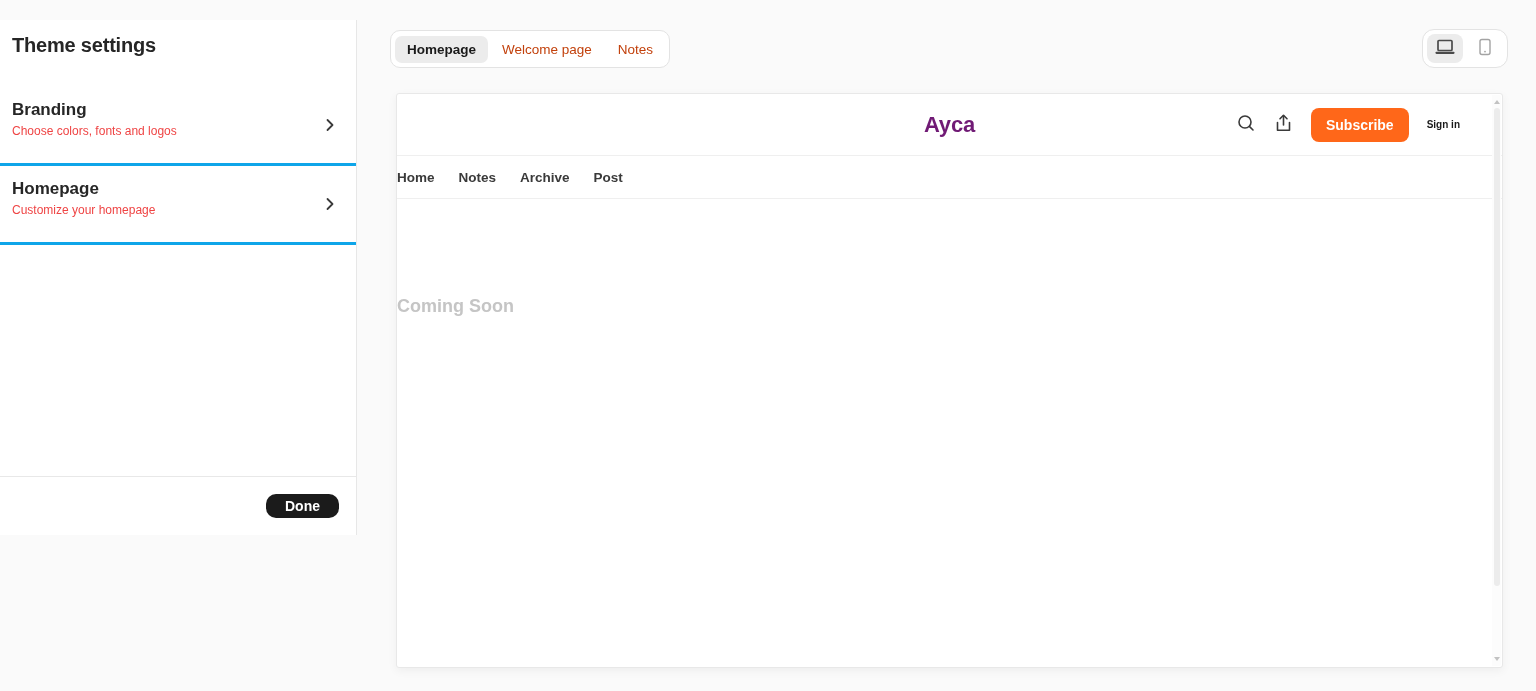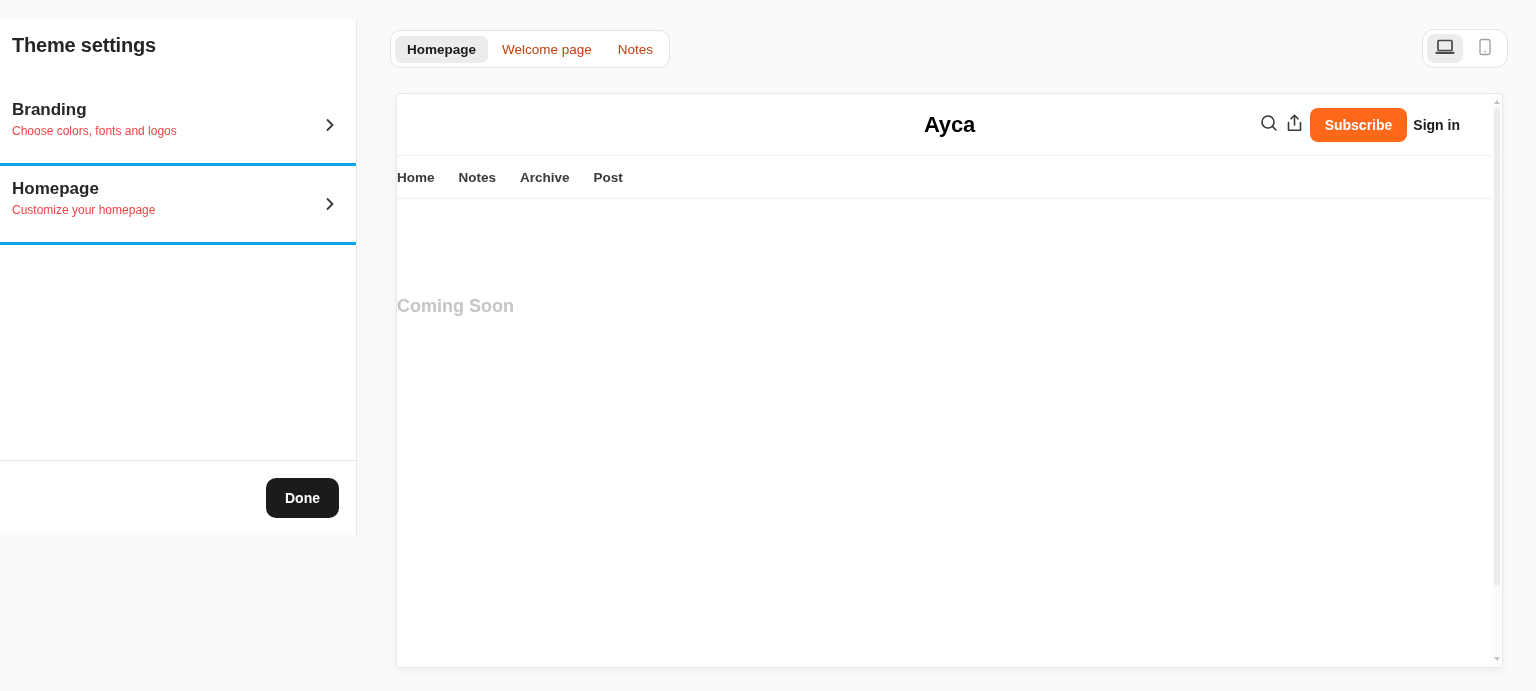--- a/index.html
+++ b/index.html
@@ -38,21 +38,21 @@
     border-top:1px solid #E8E8E8;
     padding:17px 17px;
     display:flex; justify-content:flex-end;
     background:#FFFFFF;
   }
   .done-btn {
     background:#1B1B1B; color:#FFFFFF;
     font-family:"Liberation Sans", sans-serif;
     font-size:14px; font-weight:700;
     border:none; border-radius:10px;
-    padding:12px 19px; cursor:pointer;
+    padding:4px 19px; cursor:pointer;
   }
 
   
   .main { position:absolute; left:358px; top:0; right:0; height:691px; background:#FAFAFA; }
 
   .tab-group {
     position:absolute; left:32px; top:30px;
     display:flex; align-items:center; gap:2px;
     background:#FFFFFF; border:1px solid #E3E3E3; border-radius:10px;
     padding:4px; height:38px;
@@ -83,37 +83,37 @@
     position:absolute; left:38px; right:33px; top:93px; bottom:23px;
     background:#FFFFFF; border:1px solid #E8E8E8; border-radius:3px;
     box-shadow:0 3px 10px rgba(0,0,0,0.05);
     overflow:hidden;
   }
   .preview-header {
     position:relative; height:62px;
     border-bottom:1px solid #EFEFEF;
     display:flex; align-items:center; justify-content:center;
   }
-  .site-title { font-size:22px; font-weight:700; color:#000000; letter-spacing:-0.2px; }
+  .site-title { font-size:22px; font-weight:700; color:#701a75; letter-spacing:-0.2px; }
   .header-actions {
     position:absolute; right:42px; top:50%; transform:translateY(-50%);
-    display:flex; align-items:center; gap:6px;
+    display:flex; align-items:center; gap:18px;
   }
   .icon-btn {
     background:transparent; border:none; padding:0; cursor:pointer;
     display:flex; align-items:center; justify-content:center;
   }
   .subscribe-btn {
     background:#FF6719; color:#FFFFFF;
     font-family:"Liberation Sans", sans-serif;
     font-size:14px; font-weight:700;
     border:none; border-radius:8px;
     padding:9px 15px; cursor:pointer;
   }
-  .signin-link { font-size:14px; font-weight:600; color:#1A1A1A; cursor:pointer; }
+  .signin-link { font-size:10px; font-weight:600; color:#1A1A1A; cursor:pointer; }
 
   .preview-nav {
     height:43px; border-bottom:1px solid #EFEFEF;
     display:flex; align-items:center; gap:24px;
   }
   .nav-link { font-size:13.5px; font-weight:600; color:#3A3A3A; cursor:pointer; }
 
   .preview-body { position:relative; height:100%; }
   .coming-soon {
     position:absolute; left:0; right:0; top:97px;

